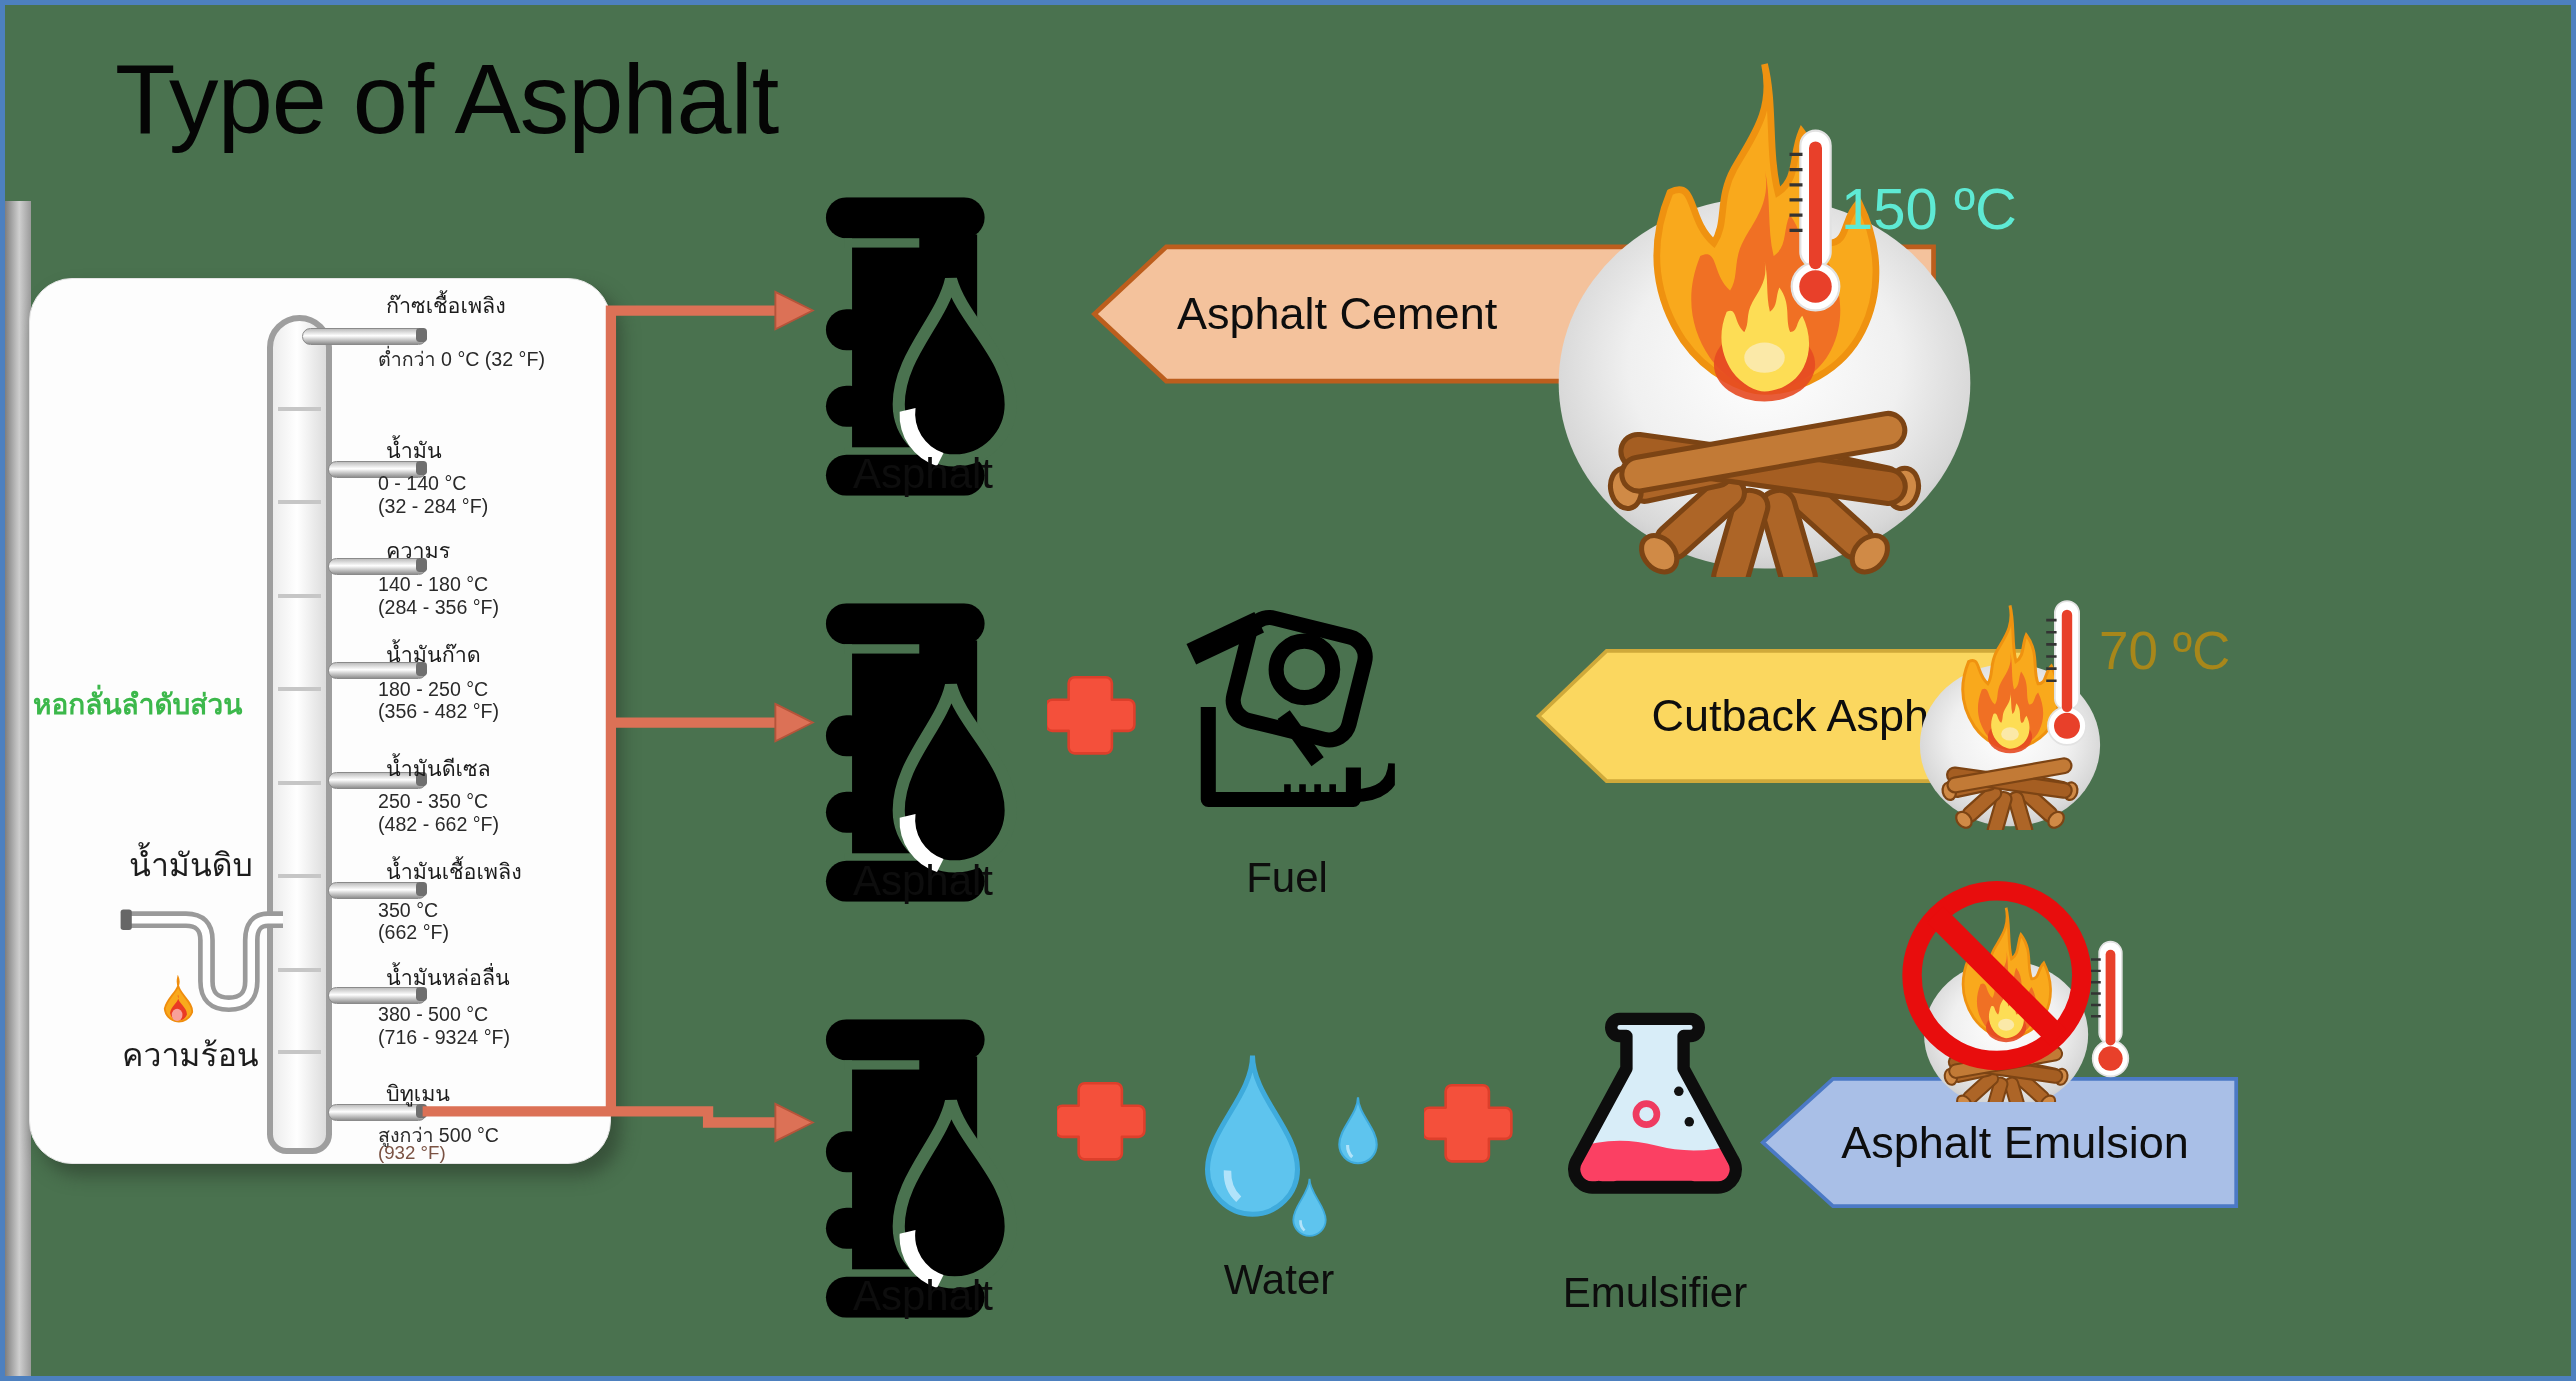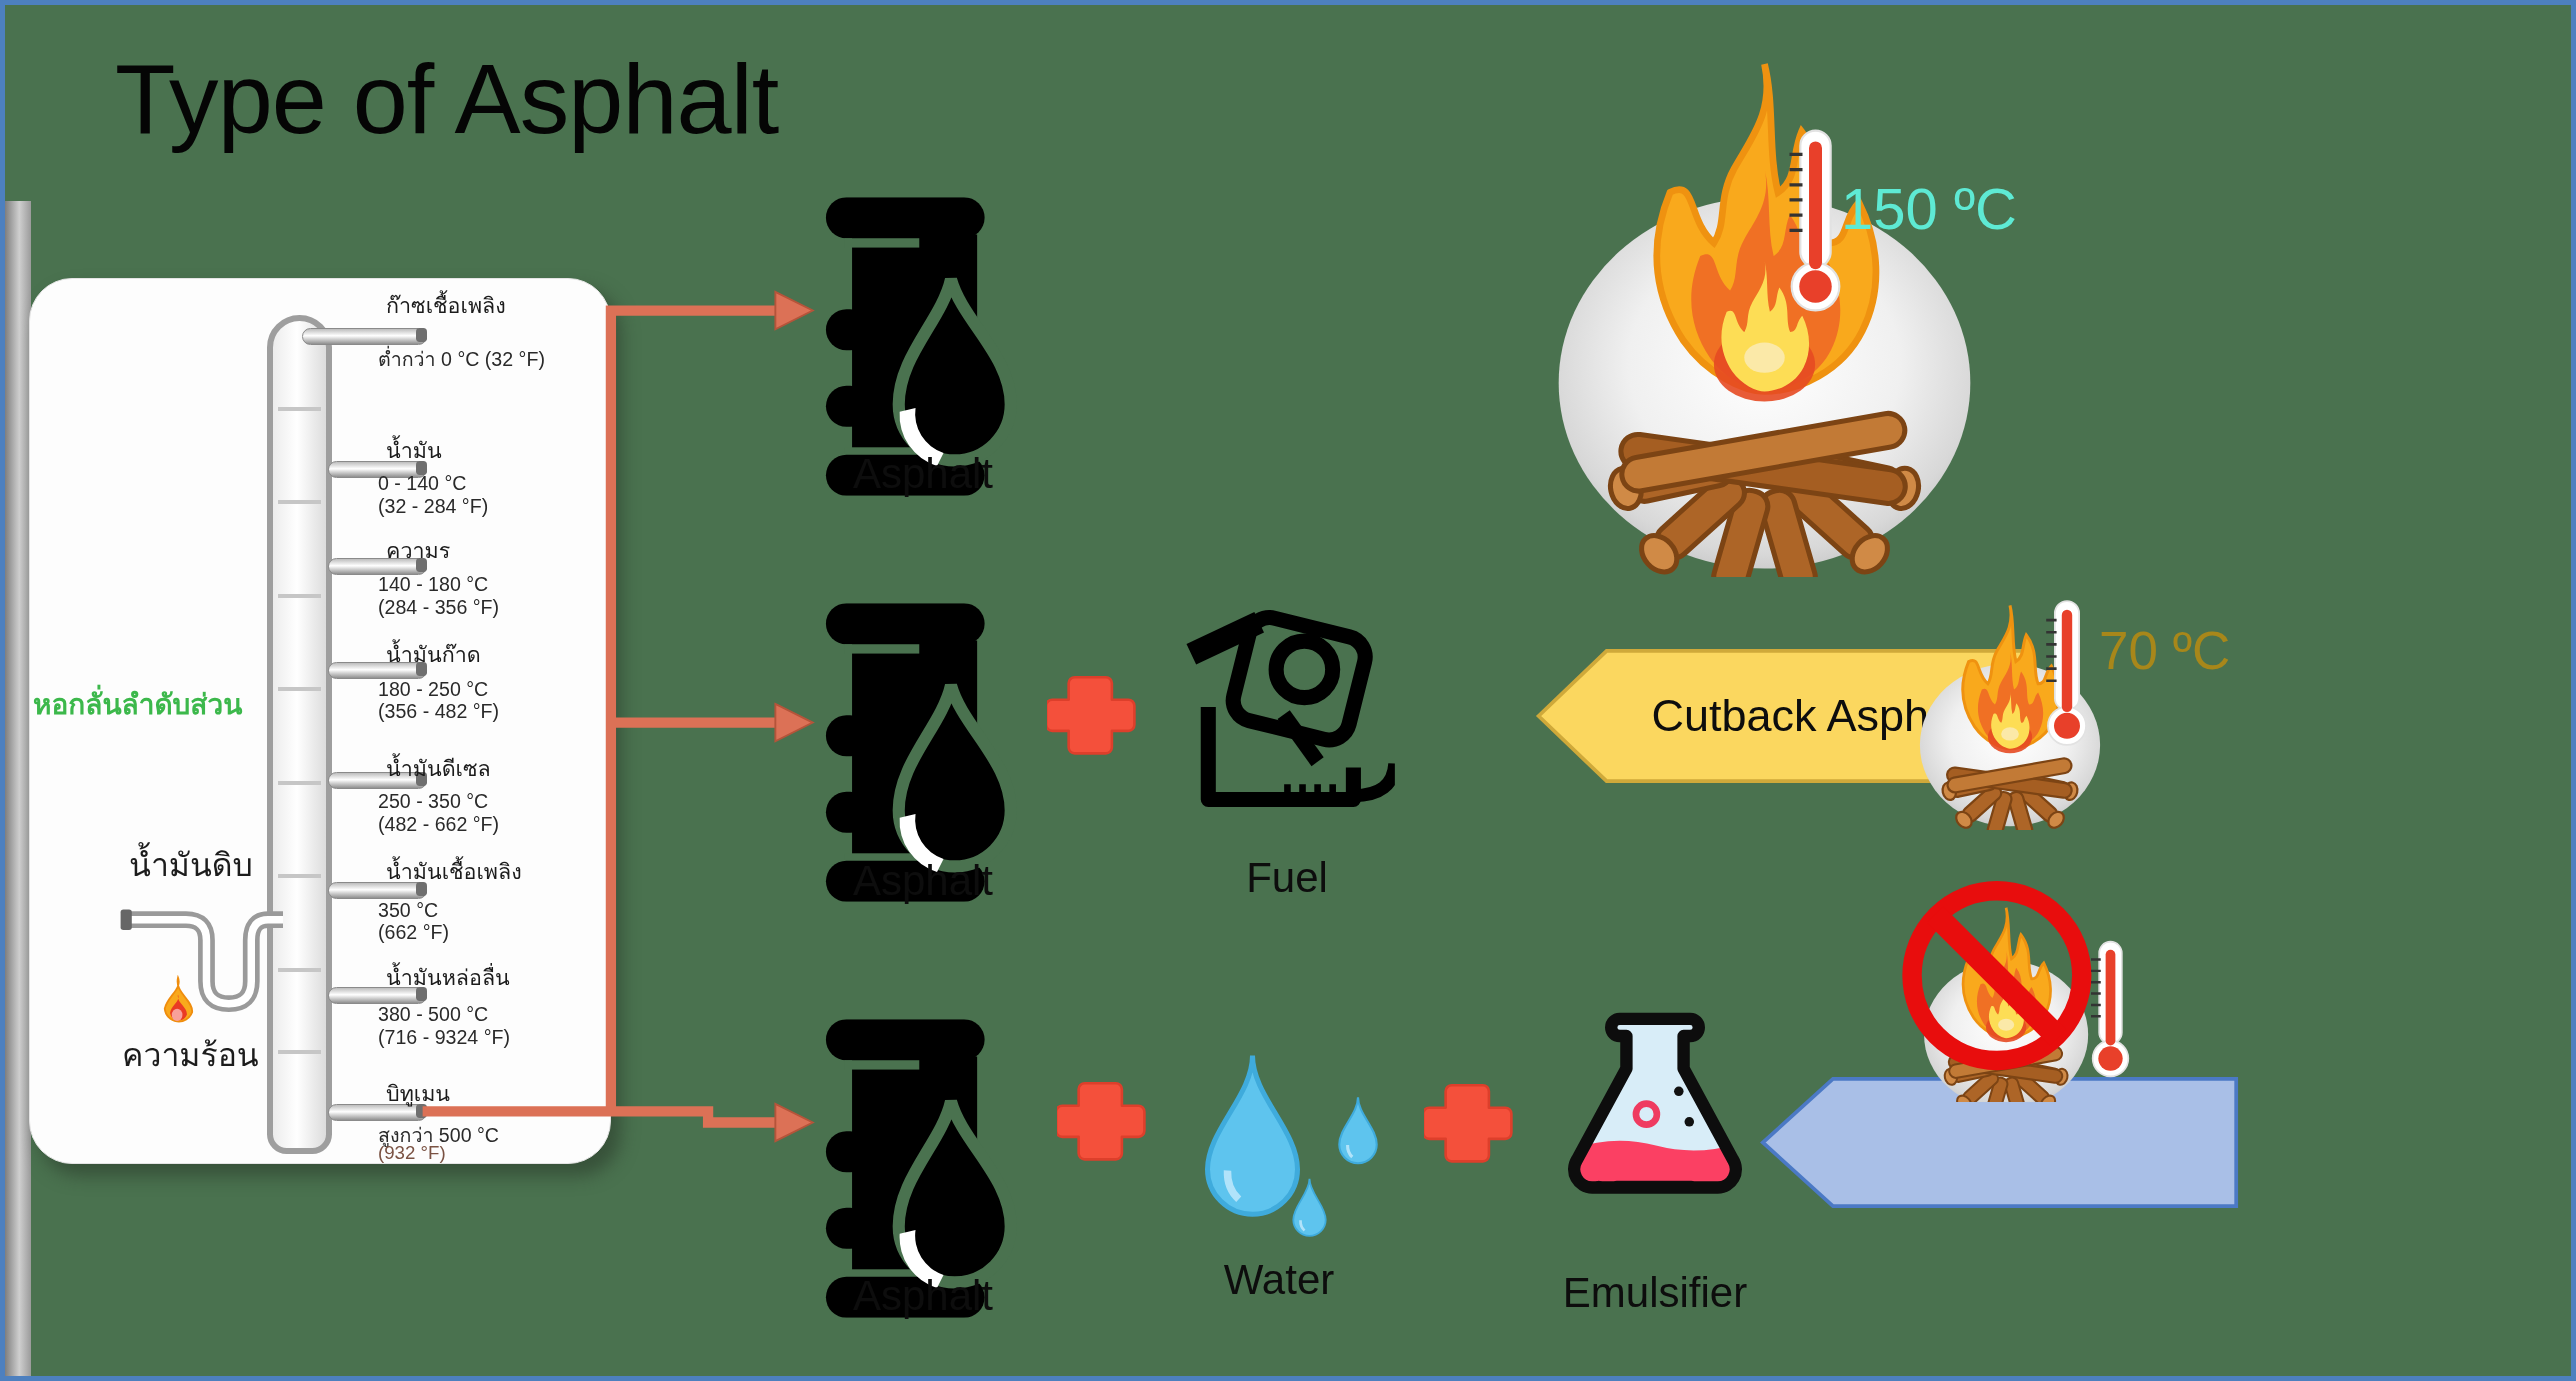--- a/index.html
+++ b/index.html
@@ -251,20 +251,26 @@
     <path d="M824,307 L864,327 L824,347 Z" fill="#dc7156" stroke="#b5543a" stroke-width="2"></path>
     <path d="M824,748 L864,768 L824,788 Z" fill="#dc7156" stroke="#b5543a" stroke-width="2"></path>
     <path d="M824,1176 L864,1196 L824,1216 Z" fill="#dc7156" stroke="#b5543a" stroke-width="2"></path>
   </svg>
 
   <svg class="abs" style="left:806px;top:192px" width="224" height="299" viewBox="0 0 240 320">
       <use href="#sym-barrel"></use>
     </svg>
   <div class="ing-label" style="left:806px;top:445px">Asphalt</div>
 
+  <div class="arrow-wrap" style="left:1086px;top:239px;width:846px;height:140px">
+    <svg width="846" height="140" viewBox="0 0 905 150">
+      <polygon points="902,3 902,147 80,147 3,75 80,3" fill="#f4c29c" stroke="#bc5e1d" stroke-width="5"></polygon>
+    </svg>
+    <div class="arrow-text" style="left:86px;top:0;height:140px;line-height:140px">Asphalt Cement</div>
+  </div>
 
   <svg class="abs" style="left:1540px;top:49px" width="439" height="523" viewBox="0 0 260 310">
       <use href="#sym-campfire"></use>
     </svg>
   <svg class="abs" style="left:1778px;top:123px" width="65" height="185" viewBox="0 0 60 170">
       <use href="#sym-thermo"></use>
     </svg>
   <div class="temp-text t150" style="left:1836px;top:170px">150 ºC</div>
 
   <svg class="abs" style="left:806px;top:598px" width="224" height="299" viewBox="0 0 240 320">
@@ -322,20 +328,21 @@
 
   <svg class="abs" style="left:1550px;top:1000px" width="200" height="224" viewBox="0 0 210 230">
       <use href="#sym-flask"></use>
     </svg>
   <div class="ing-label" style="left:1538px;top:1264px">Emulsifier</div>
 
   <div class="arrow-wrap" style="left:1755px;top:1071px;width:479px;height:133px">
     <svg width="479" height="133" viewBox="0 0 512 142">
       <polygon points="509,3 509,139 78,139 3,71 78,3" fill="#a9bfe7" stroke="#4b79c5" stroke-width="4"></polygon>
     </svg>
+    <div class="arrow-text" style="left:54px;top:0;width:402px;height:133px;line-height:133px;text-align:center">Asphalt Emulsion</div>
   </div>
 
   <svg class="abs" style="left:1890px;top:871px" width="213" height="226" viewBox="0 0 230 245">
     <use href="#sym-campfire" x="25" y="30" width="190" height="226"></use>
     <circle cx="110" cy="108" r="92" fill="none" stroke="#e80d0d" stroke-width="21"></circle>
     <rect x="16" y="96" width="188" height="25" fill="#e80d0d" transform="rotate(45 110 108)"></rect>
   </svg>
   <svg class="abs" style="left:2081px;top:935px" width="49" height="138" viewBox="0 0 60 170">
       <use href="#sym-thermo"></use>
     </svg>

